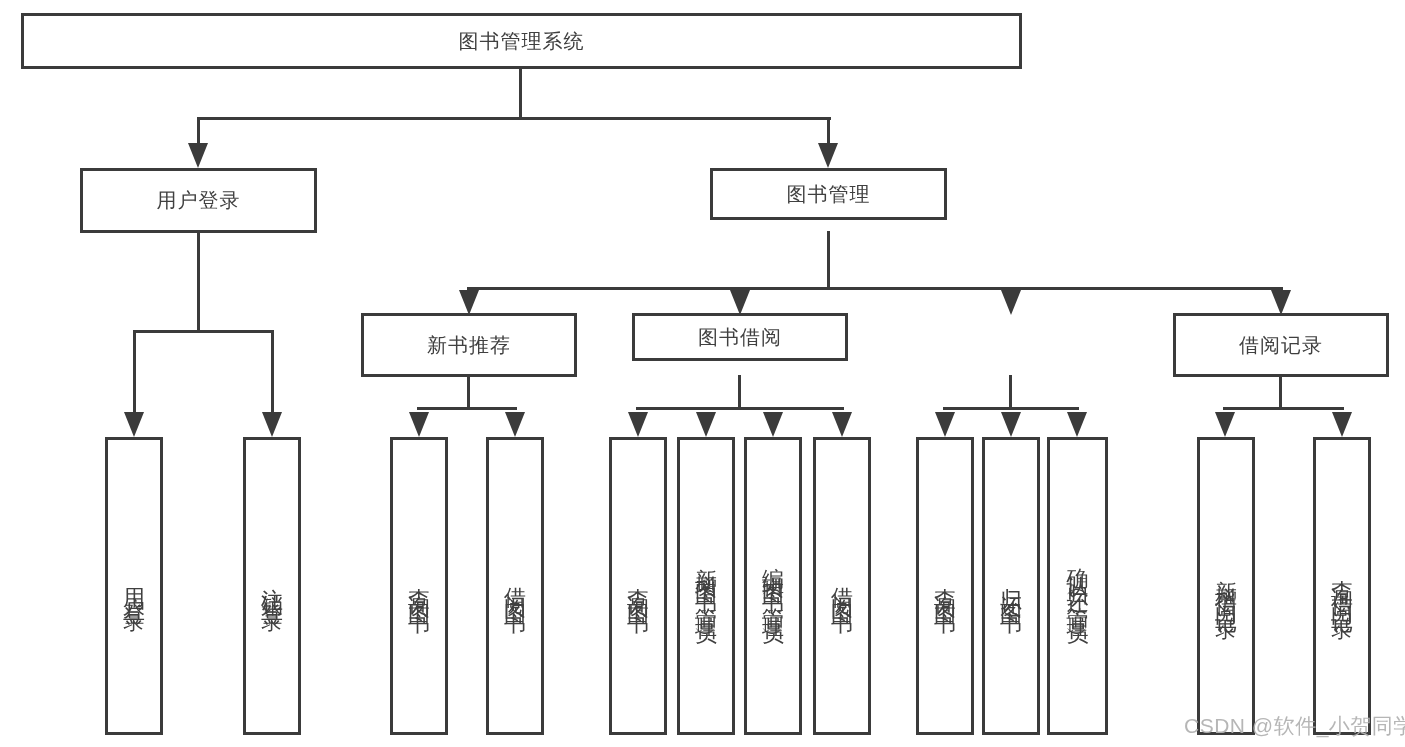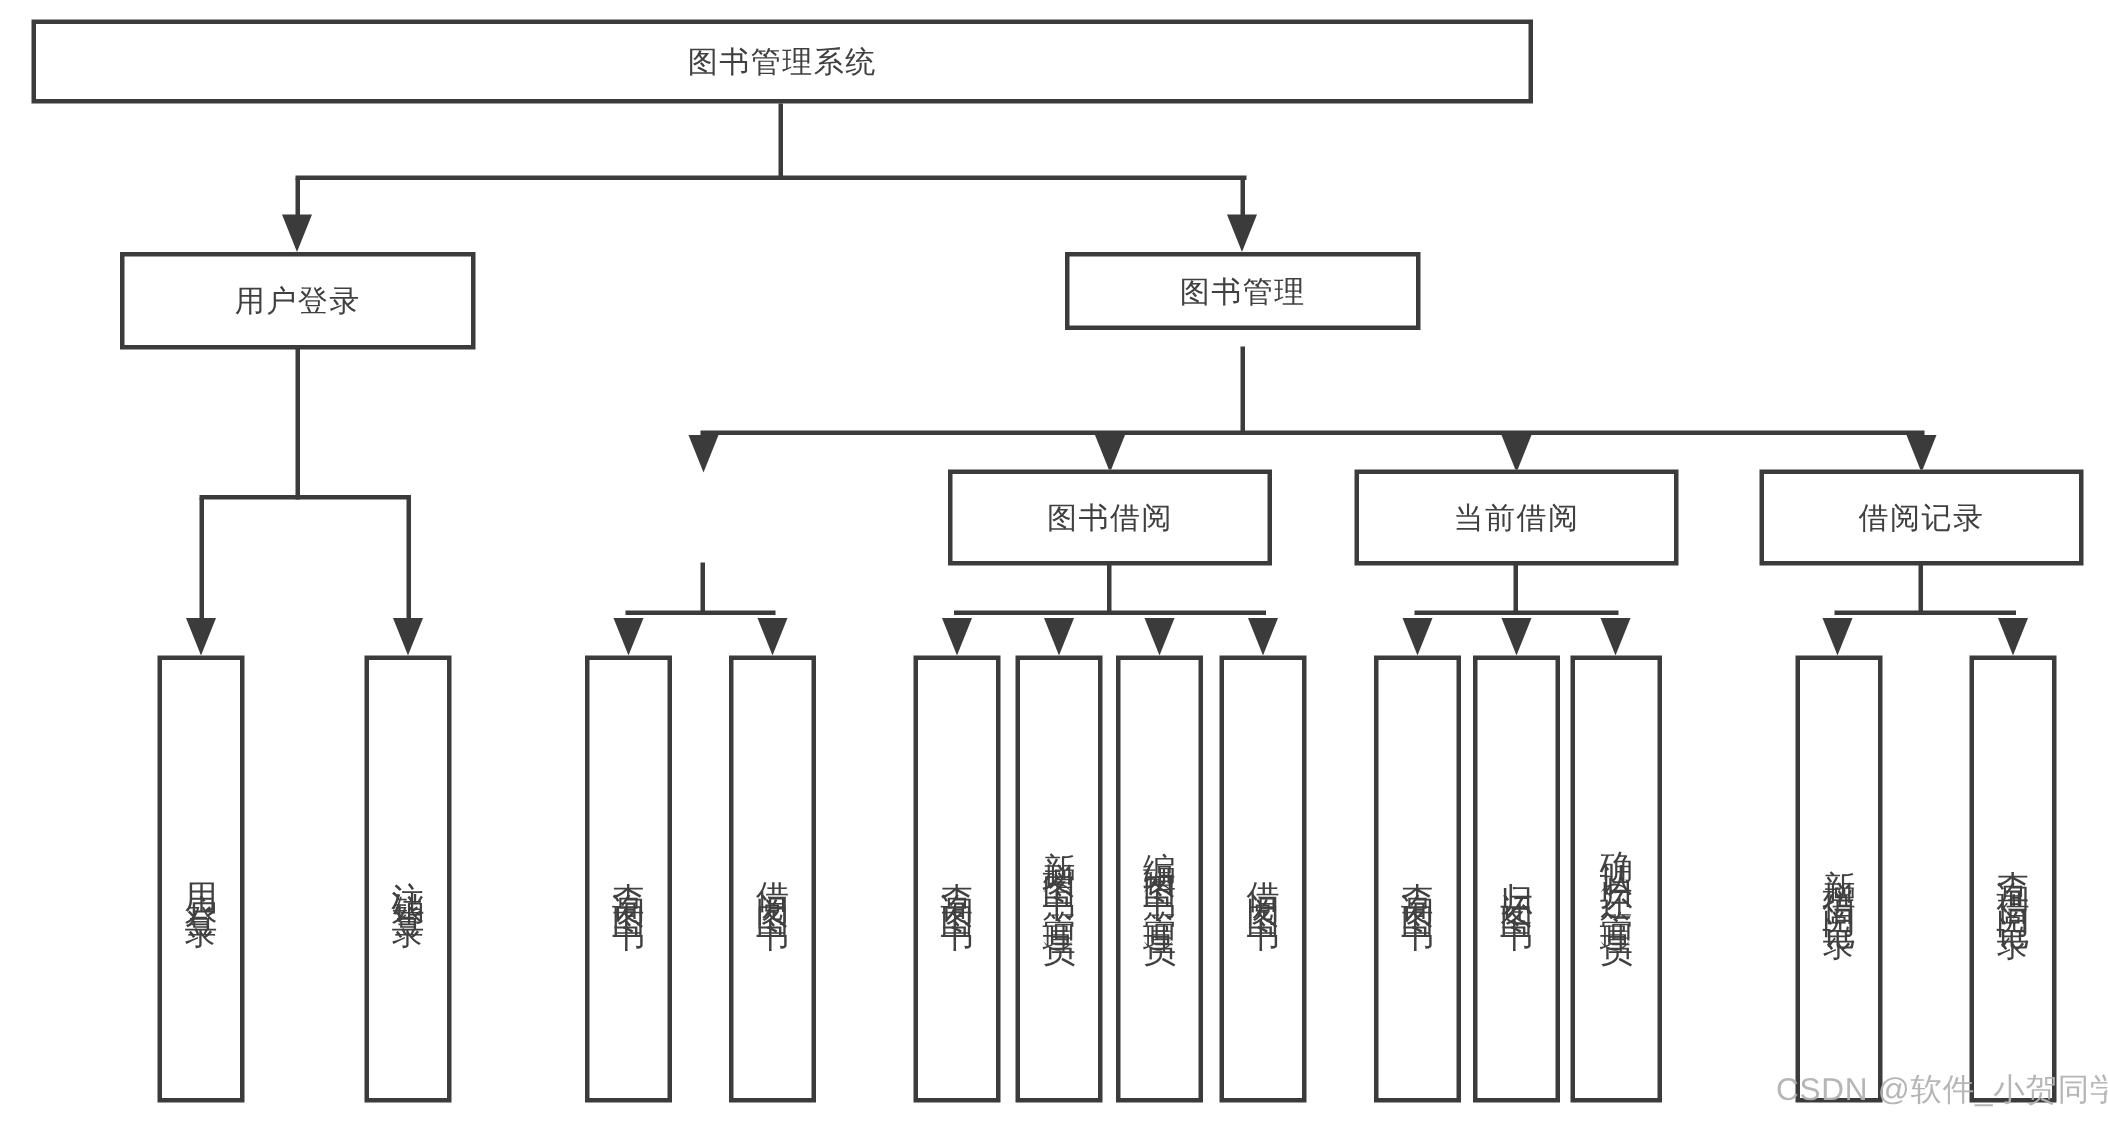--- a/index.html
+++ b/index.html
@@ -84,22 +84,22 @@
   <div class="ln" style="left:271px;top:332px;width:3px;height:83px"></div>
   <div class="tri" style="left:262px;top:412px"></div>
 
   <div class="ln" style="left:827px;top:231px;width:3px;height:59px"></div>
   <div class="ln" style="left:467px;top:287px;width:816px;height:3px"></div>
   <div class="tri" style="left:459px;top:290px"></div>
   <div class="tri" style="left:730px;top:290px"></div>
   <div class="tri" style="left:1001px;top:290px"></div>
   <div class="tri" style="left:1271px;top:290px"></div>
 
-  <div class="box" style="left:632px;top:313px;width:216px;height:64px">图书借阅</div>
-  <div class="box" style="left:903px;top:313px;width:216px;height:64px">当前借阅</div>
+  <div class="box" style="left:361px;top:313px;width:216px;height:64px">新书推荐</div>
+  <div class="box" style="left:632px;top:313px;width:216px;height:48px">图书借阅</div>
   <div class="box" style="left:1173px;top:313px;width:216px;height:64px">借阅记录</div>
 
   <div class="ln" style="left:467px;top:375px;width:3px;height:35px"></div>
   <div class="ln" style="left:417px;top:407px;width:100px;height:3px"></div>
   <div class="tri" style="left:409px;top:412px"></div>
   <div class="tri" style="left:505px;top:412px"></div>
 
   <div class="ln" style="left:738px;top:375px;width:3px;height:35px"></div>
   <div class="ln" style="left:636px;top:407px;width:208px;height:3px"></div>
   <div class="tri" style="left:628px;top:412px"></div>

